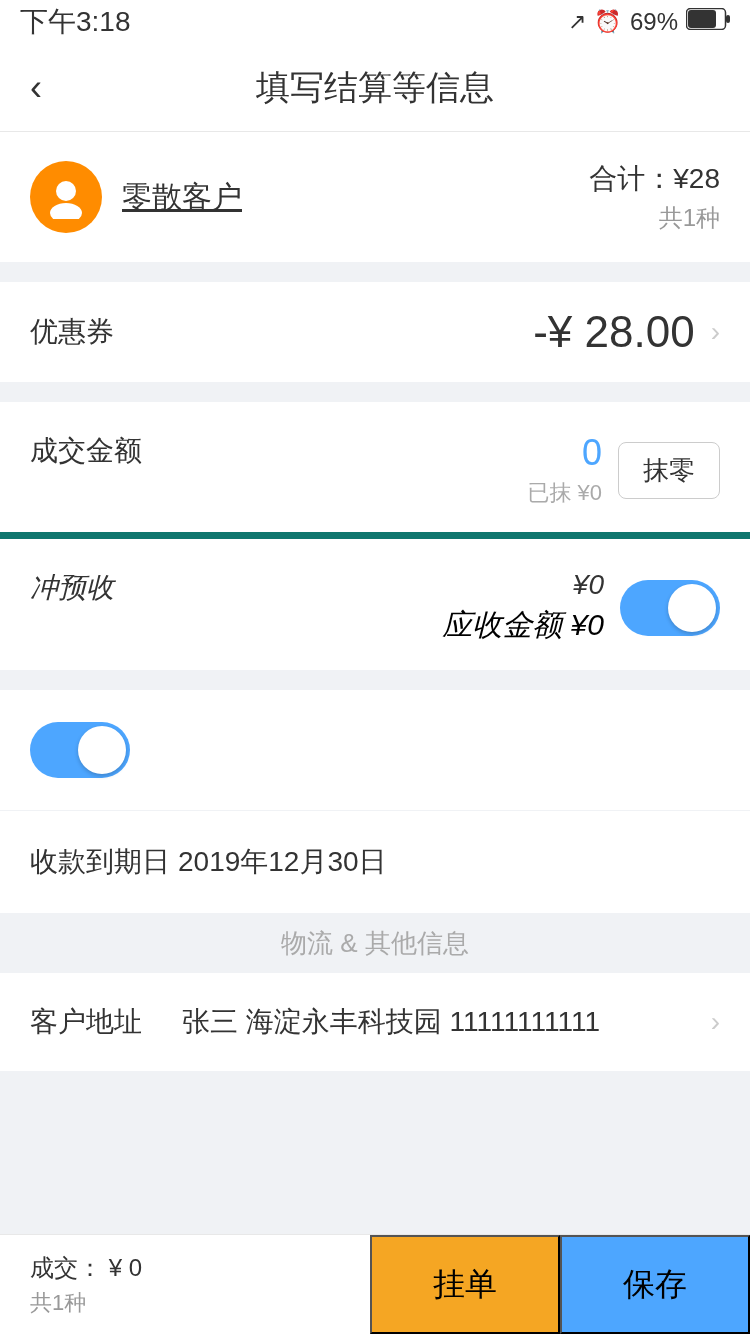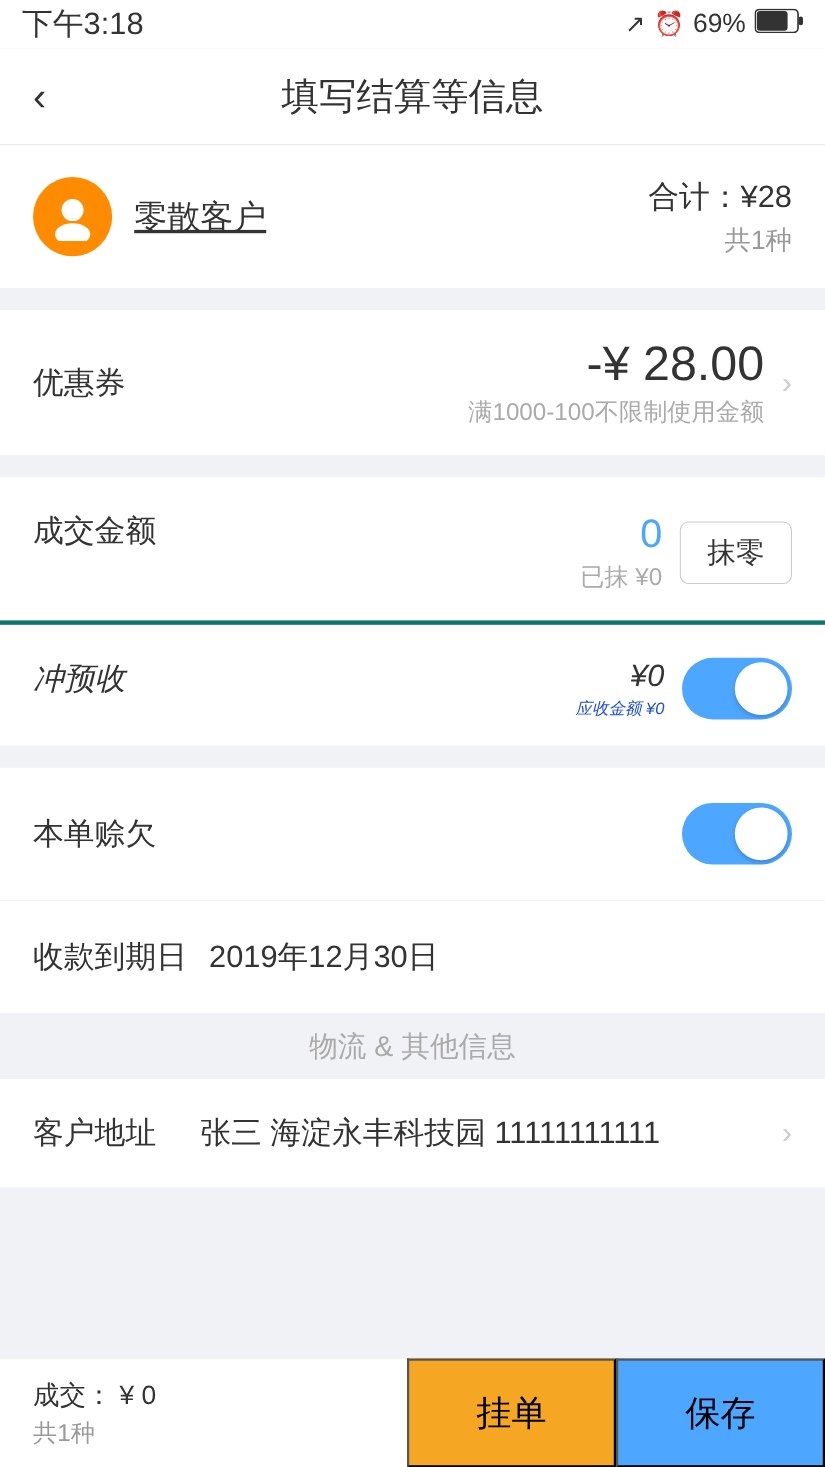--- a/index.html
+++ b/index.html
@@ -114,21 +114,21 @@
 
     
     .rows-section {
       background: #fff;
     }
     .form-row {
       padding: 24px 30px;
       display: flex;
       align-items: center;
       justify-content: space-between;
-      border-bottom: 4px solid #0f766e;
+      border-bottom: 7px solid #0f766e;
       min-height: 88px;
     }
     .form-row:last-child {
       border-bottom: none;
     }
     .row-label {
       font-size: 28px;
       color: #333;
       flex-shrink: 0;
     }
@@ -198,40 +198,40 @@
       box-shadow: 0 2px 4px rgba(0,0,0,0.2);
     }
 
     
     .prepay-value {
       font-size: 28px;
       color: #333;
       font-weight: 500;
     }
     .prepay-sub {
-      font-size: 15px;
-      color: #1d4ed8;
+      font-size: 30px;
+      color: #000000;
       margin-top: 4px;
       text-align: right;
     }
 
     
     .credit-row {
       padding: 32px 30px;
       display: flex;
       align-items: center;
       justify-content: space-between;
     }
 
     
     .due-date-row {
       padding: 32px 30px;
       display: flex;
       align-items: center;
-      gap: 20px;
+      gap: 8px;
       border-top: 1px solid #f0f2f5;
     }
     .due-date-label {
       font-size: 28px;
       color: #333;
     }
     .due-date-value {
       font-size: 28px;
       color: #333;
     }
@@ -357,21 +357,20 @@
   </div>
 
   <div class="section-divider"></div>
 
   <div class="rows-section">
     <div class="form-row" style="min-height:100px;">
       <span class="row-label">优惠券</span>
       <div class="row-right">
         <div class="row-value-block">
           <div class="coupon-discount">-¥ 28.00</div>
-          <div class="coupon-desc">满1000-100不限制使用金额</div>
         </div>
         <span class="chevron-right">›</span>
       </div>
     </div>
   </div>
 
   <div class="section-divider"></div>
 
   <div class="rows-section">
 
@@ -397,21 +396,20 @@
           <div class="toggle-knob"></div>
         </div>
       </div>
     </div>
   </div>
 
   <div class="section-divider"></div>
 
   <div class="rows-section">
     <div class="credit-row">
-      <span class="row-label">本单赊欠</span>
       <div class="toggle-switch">
         <div class="toggle-knob"></div>
       </div>
     </div>
 
     <div class="due-date-row">
       <span class="due-date-label">收款到期日</span>
       <span class="due-date-value">2019年12月30日</span>
     </div>
   </div>

